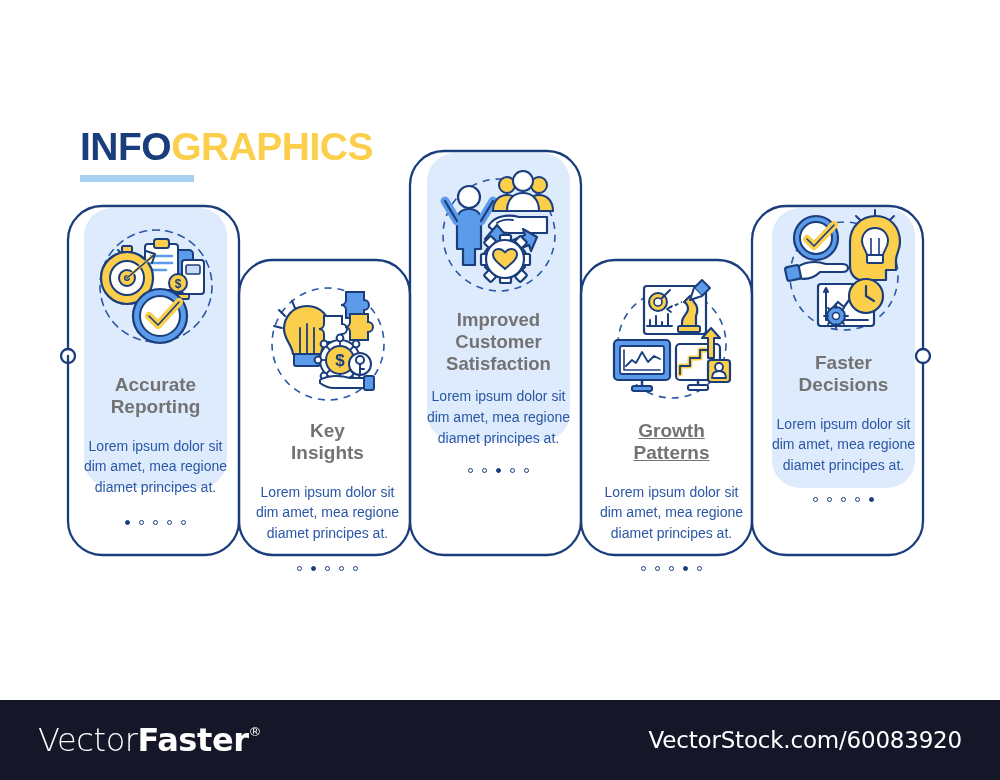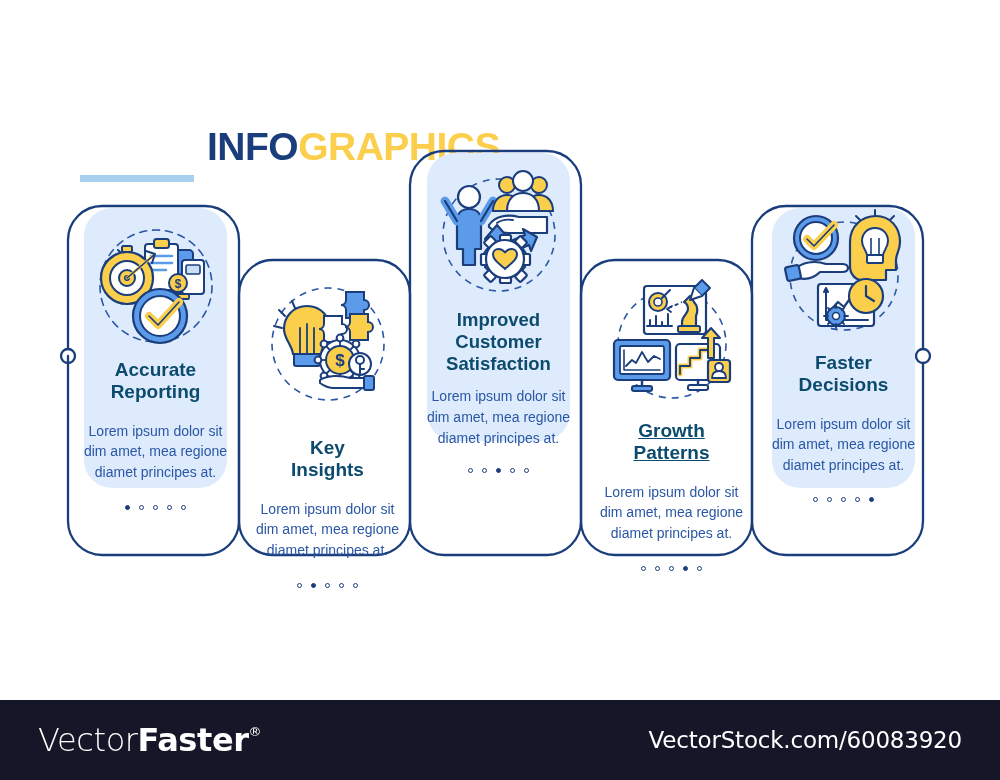--- a/index.html
+++ b/index.html
@@ -26,21 +26,20 @@
     left: 80px;
     top: 127px;
     width: 420px;
   }
   #page-title {
     font-size: 39px;
     font-weight: bold;
     letter-spacing: -0.5px;
     line-height: 1;
     white-space: nowrap;
-    text-align: right;
   }
   #page-title .t-primary { color: #1a3d7c; }
   #page-title .t-accent  { color: #fbcf4b; }
   #title-underline {
     margin-top: 9px;
     width: 114px;
     height: 7px;
     background: #a8d0f0;
   }
 
@@ -68,21 +67,21 @@
 
   .card-icon {
     width: 136px;
     height: 136px;
     position: relative;
     flex: 0 0 auto;
   }
   .card-icon svg { width: 100%; height: 100%; display: block; }
 
   .card-title {
-    color: #0c4a6e;
+    color: #737373;
     font-weight: bold;
     font-size: 19px;
     line-height: 1.18;
     text-align: center;
     white-space: pre-line;
   }
   .card-desc {
     color: #2a57a5;
     font-size: 14px;
     line-height: 1.47;
@@ -98,26 +97,26 @@
   .dot {
     width: 5px; height: 5px;
     border-radius: 50%;
     border: 1.2px solid #1a3d7c;
     background: transparent;
   }
   .dot.on { background: #1a3d7c; }
 
   
   #card-1 { left: 84px;  top: 208px; width: 143px; height: 280px; }
-  #card-1 .card-title { margin-top: 1px; }
+  #card-1 .card-title { margin-top: 16px; }
   #card-1 .card-desc  { margin-top: 17px; }
   #card-1 .dots       { margin-top: 22px; }
 
   #card-2 { left: 256px; top: 262px; width: 143px; height: 280px; }
-  #card-2 .card-title { margin-top: 25px; }
+  #card-2 .card-title { margin-top: 8px; }
   #card-2 .card-desc  { margin-top: 17px; }
   #card-2 .dots       { margin-top: 22px; }
 
   #card-3 { left: 427px; top: 153px; width: 143px; height: 288px; }
   #card-3 .card-title { margin-top: 6px; font-size: 18.5px; }
   #card-3 .card-desc  { margin-top: 12px; }
   #card-3 .dots       { margin-top: 20px; }
 
   #card-4 { left: 600px; top: 262px; width: 143px; height: 280px; }
   #card-4 .card-title { margin-top: 8px; text-decoration: underline; }

